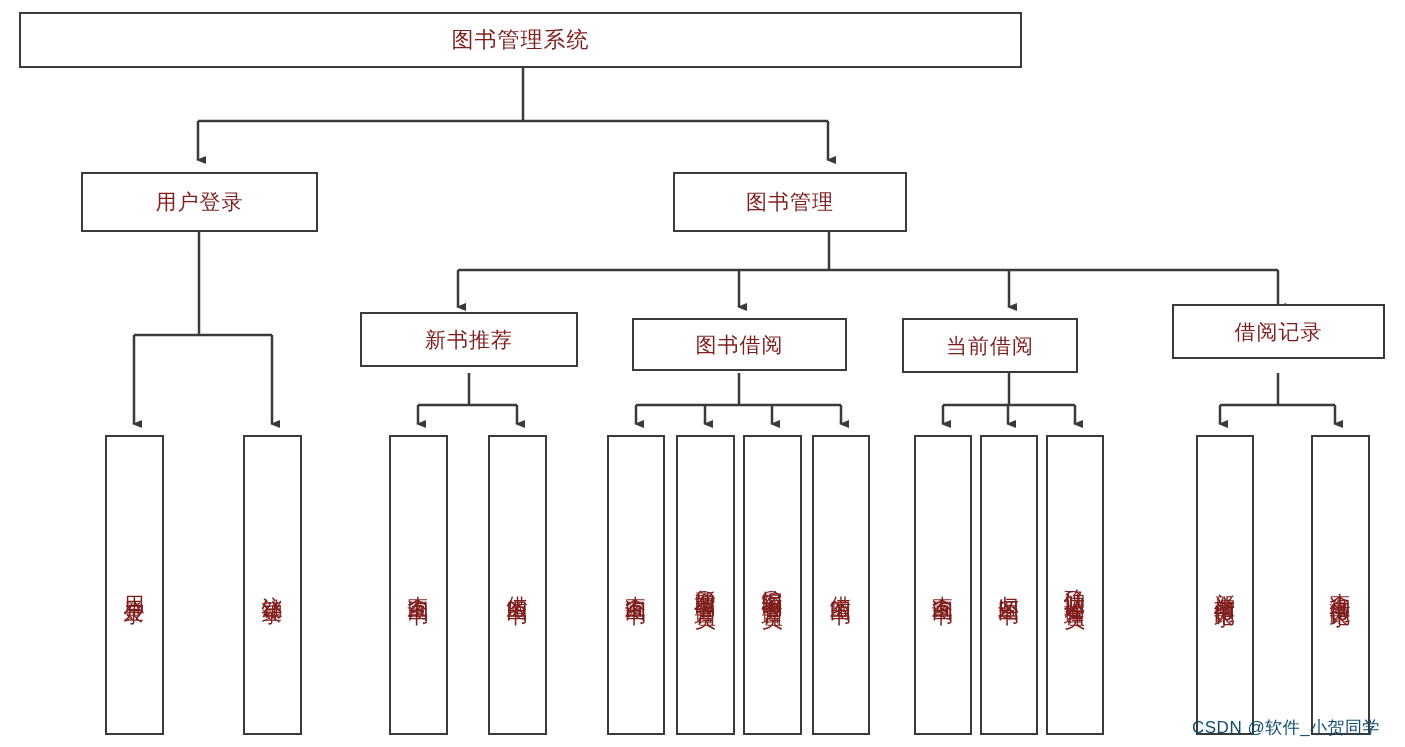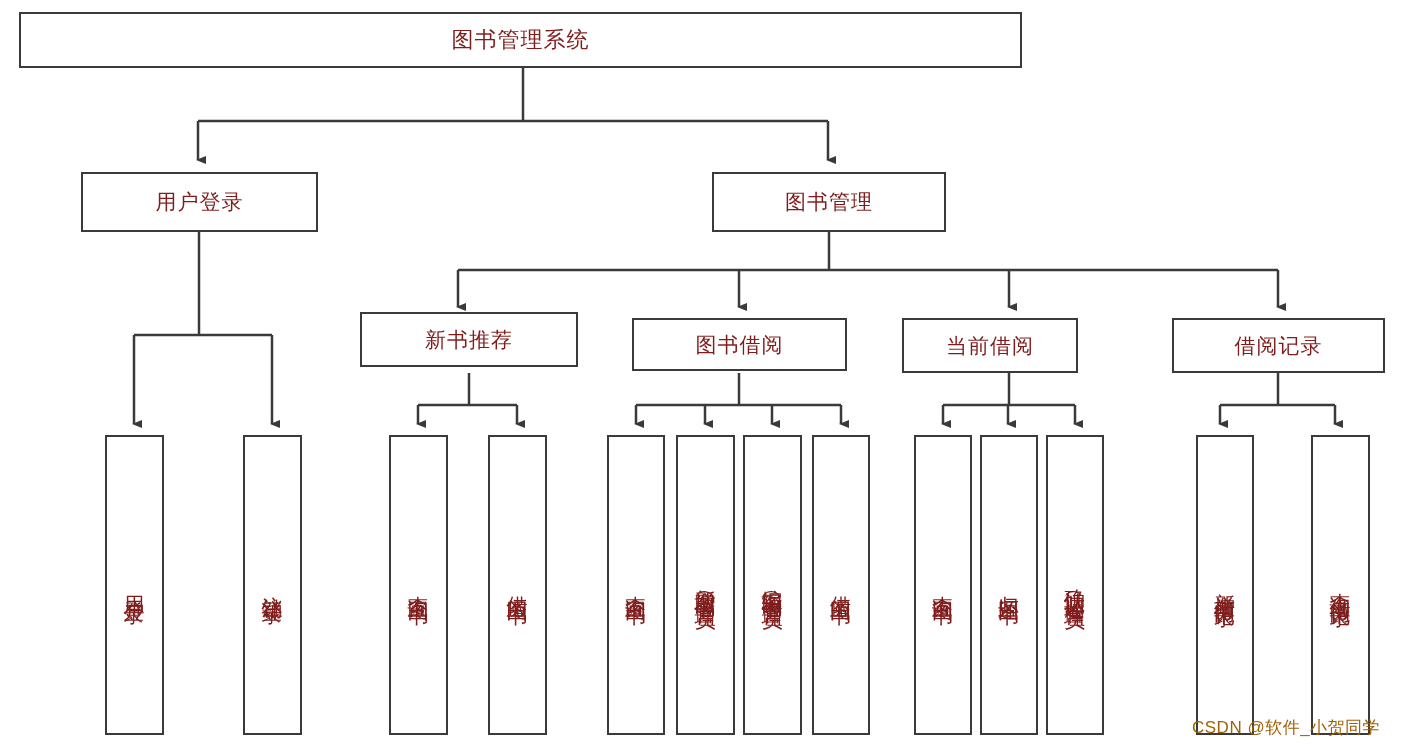--- a/index.html
+++ b/index.html
@@ -53,21 +53,21 @@
     padding-bottom: 6px;
   }
   .node.v .vtext {
     writing-mode: vertical-rl;
     text-orientation: upright;
     white-space: nowrap;
     line-height: 1;
   }
   .watermark {
     position: absolute;
-    color: #a16207;
+    color: #0c4a6e;
     font-size: 17px;
     letter-spacing: 0.5px;
     white-space: nowrap;
   }
 </style>
 </head>
 <body>
 
 <div id="canvas">
 
@@ -121,34 +121,34 @@
     </g>
   </svg>
 
   <div class="node root" style="left:19px; top:12px; width:1003px; height:56px;">
     <span>图书管理系统</span>
   </div>
 
   <div class="node h" style="left:81px; top:172px; width:237px; height:60px;">
     <span>用户登录</span>
   </div>
-  <div class="node h" style="left:712px; top:172px; width:234px; height:60px;">
+  <div class="node h" style="left:673px; top:172px; width:234px; height:60px;">
     <span>图书管理</span>
   </div>
 
   <div class="node h" style="left:360px; top:312px; width:218px; height:55px;">
     <span>新书推荐</span>
   </div>
   <div class="node h" style="left:632px; top:318px; width:215px; height:53px;">
     <span>图书借阅</span>
   </div>
   <div class="node h" style="left:902px; top:318px; width:176px; height:55px;justify-content:center;">
     <span>当前借阅</span>
   </div>
-  <div class="node h" style="left:1172px; top:318px; width:213px; height:55px;">
+  <div class="node h" style="left:1172px; top:304px; width:213px; height:55px;">
     <span>借阅记录</span>
   </div>
 
   <div class="node v" style="left:105px; top:435px; width:59px; height:300px;">
     <span class="vtext">用户登录</span>
   </div>
   <div class="node v" style="left:243px; top:435px; width:59px; height:300px;">
     <span class="vtext">注销登录</span>
   </div>
 

